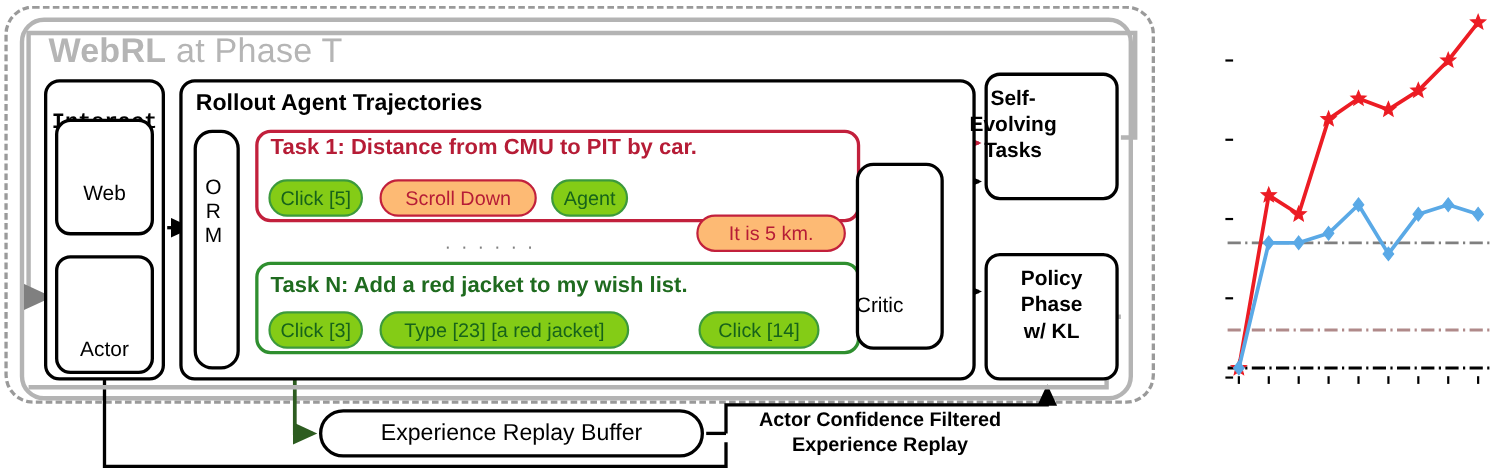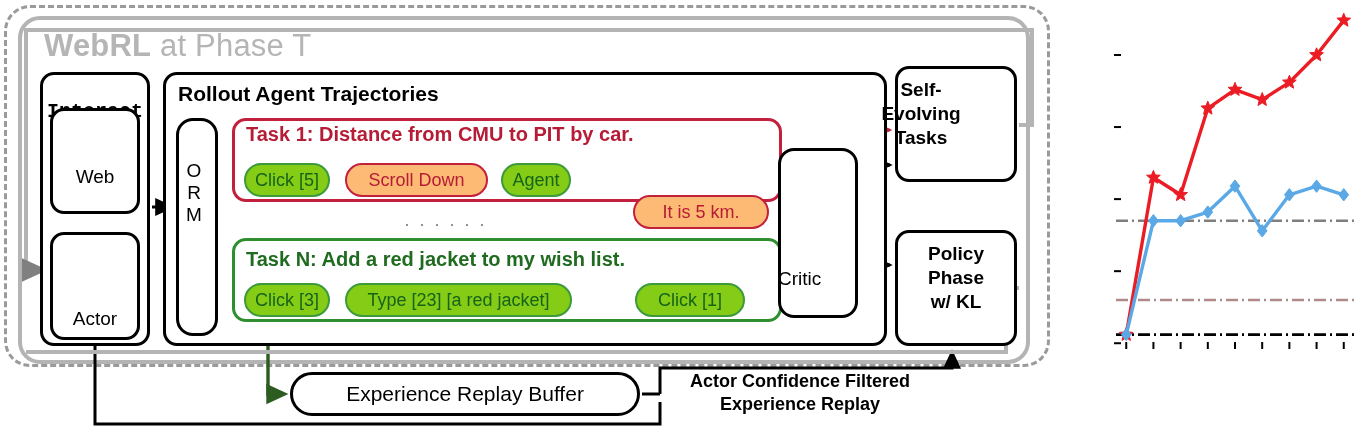--- a/index.html
+++ b/index.html
@@ -236,21 +236,21 @@
   <div class="pill pink" style="left:345px;top:163px;width:143px;height:34px;">Scroll Down</div>
   <div class="pill green" style="left:501px;top:163px;width:70px;height:34px;">Agent</div>
   <div class="pill pink" style="left:633px;top:163px;width:136px;height:34px;margin-top:32px;">It is 5 km.</div>
 
   <div class="dots3" style="left:404px;top:214px;">· · · · · ·</div>
 
   <div id="taskN" class="task-card"></div>
   <div id="taskN-title" class="abs">Task N: Add a red jacket to my wish list.</div>
   <div class="pill green" style="left:244px;top:283px;width:86px;height:34px;">Click [3]</div>
   <div class="pill green" style="left:345px;top:283px;width:227px;height:34px;">Type [23] [a red jacket]</div>
-  <div class="pill green" style="left:635px;top:283px;width:110px;height:34px;">Click [1]</div>
+  <div class="pill green" style="left:635px;top:283px;width:110px;height:34px;">Click [14]</div>
 
   <div id="critic" class="blk"></div>
   <div id="critic-label" class="abs">Critic</div>
 
   <div id="self-evolve" class="blk"></div>
   <div id="self-evolve-txt" class="abs">
     <div>Self-</div>
     <div>Evolving</div>
     <div>Tasks</div>
   </div>

